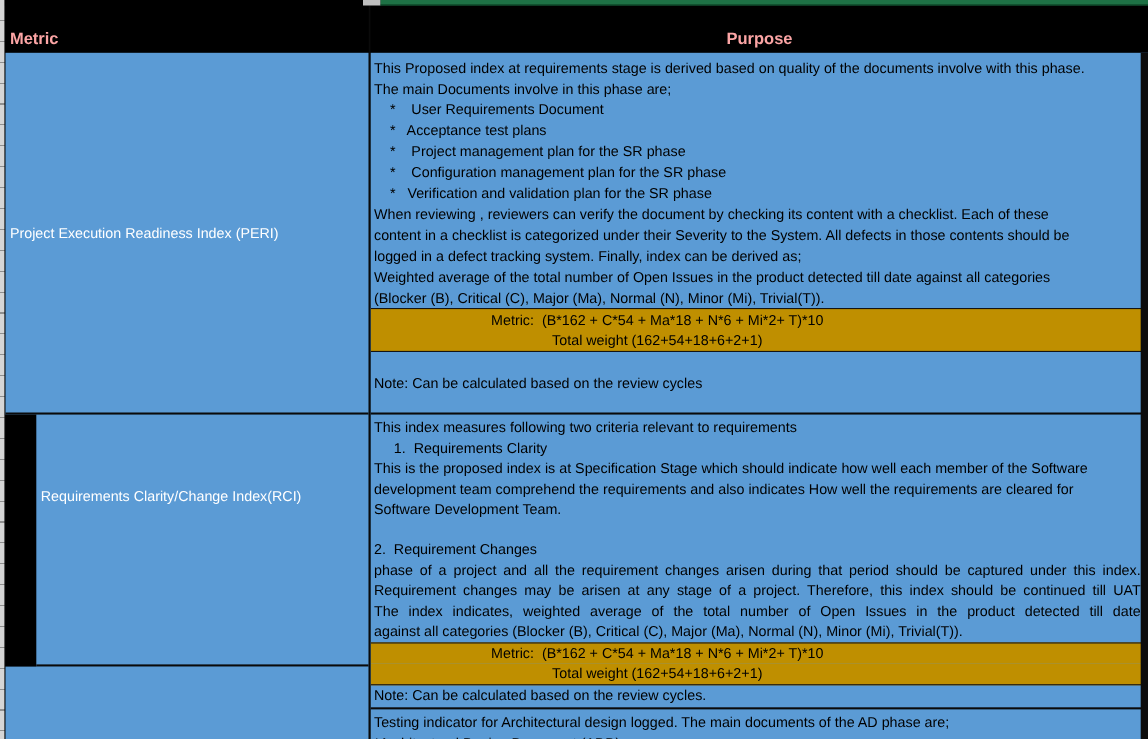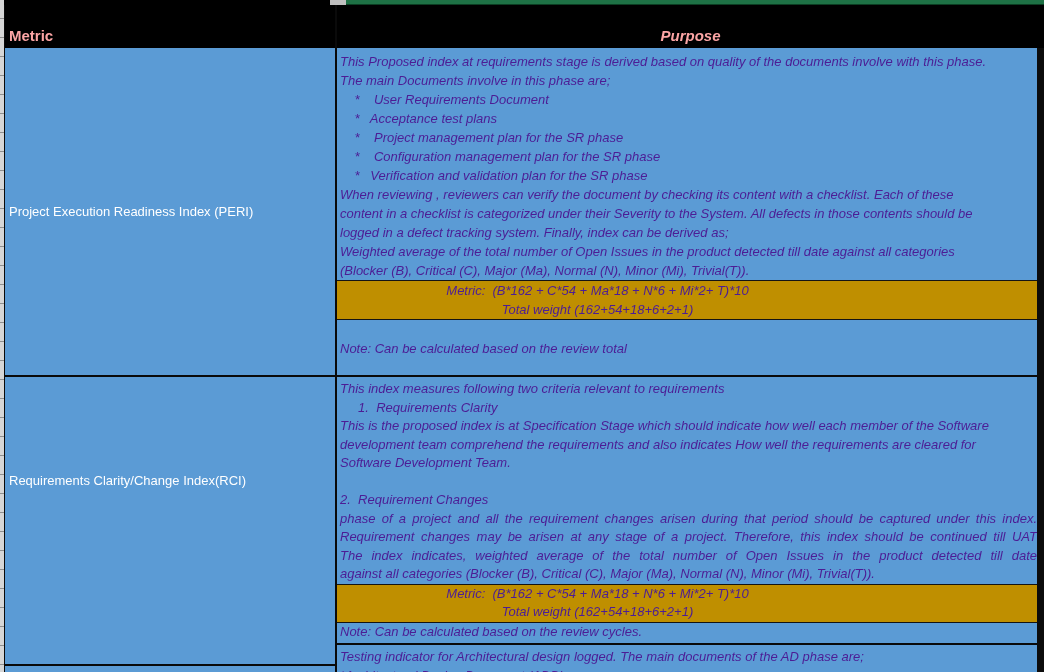--- a/index.html
+++ b/index.html
@@ -23,36 +23,36 @@
 
   
   .col-metric{
     width:333px;min-width:333px;display:flex;flex-direction:column;
     border-left:1px solid #0a0a0a;border-right:2px solid #0a0a0a;box-sizing:border-box;
   }
   .mh{height:43px;background:#000;display:flex;align-items:flex-end;padding:0 0 4px 4px;box-sizing:border-box;}
   .hdr-label{font-size:15px;font-weight:bold;color:#fca5a5;}
   .mcell{background:#5b9bd5;display:flex;align-items:center;padding-left:4px;box-sizing:border-box;overflow:hidden;}
   .mcell1{height:329px;border-bottom:2px solid #0a0a0a;}
-  .mcell2{height:289px;border-bottom:2px solid #0a0a0a;}
+  .mcell2{height:229px;border-bottom:2px solid #0a0a0a;margin-left:28px;}
   .mcell3{flex:1;}
   .cell-label{font-size:13px;line-height:17px;}
   .mcell2 .cell-label{position:relative;top:-40px;}
 
   
-  .col-purpose{flex:1;display:flex;flex-direction:column;position:relative;box-sizing:border-box;font-style:italic;}
+  .col-purpose{flex:1;display:flex;flex-direction:column;position:relative;box-sizing:border-box;}
   .ph{height:43px;background:#000;display:flex;align-items:flex-end;justify-content:center;padding-bottom:4px;box-sizing:border-box;}
   .prow{background:#5b9bd5;box-sizing:border-box;overflow:hidden;}
   .prow1{height:329px;border-bottom:2px solid #0a0a0a;padding-top:4px;}
   .prow2{height:268px;border-bottom:2px solid #0a0a0a;padding-top:3px;}
   .prow3{flex:1;padding-top:2px;}
   .right-strip{position:absolute;right:0;top:43px;bottom:0;width:7px;background:#0c0c0c;z-index:4;}
 
   
-  .ln{white-space:pre-wrap;font-size:13px;padding-left:3px;color:#4c1d95;}
+  .ln{white-space:pre-wrap;font-size:13px;padding-left:3px;color:#000000;}
   .prow1 .ln,.prow3 .ln{line-height:19px;min-height:19px;}
   .prow2 .ln{line-height:18.5px;min-height:18.5px;}
   .ln.gold{background:#bf8f00;text-align:center;padding-left:0;padding-right:186px;}
   .ln.gt{border-top:1px solid #141414;}
   .ln.gb{border-bottom:1px solid #141414;}
   .ln.just{text-align:justify;text-align-last:justify;padding-right:7px;}
 </style>
 </head>
 <body>
 
@@ -95,21 +95,21 @@
           <div class="ln">    *    Configuration management plan for the SR phase</div>
           <div class="ln">    *   Verification and validation plan for the SR phase</div>
           <div class="ln">When reviewing , reviewers can verify the document by checking its content with a checklist. Each of these</div>
           <div class="ln">content in a checklist is categorized under their Severity to the System. All defects in those contents should be</div>
           <div class="ln">logged in a defect tracking system. Finally, index can be derived as;</div>
           <div class="ln">Weighted average of the total number of Open Issues in the product detected till date against all categories</div>
           <div class="ln">(Blocker (B), Critical (C), Major (Ma), Normal (N), Minor (Mi), Trivial(T)).</div>
           <div class="ln gold gt">Metric:  (B*162 + C*54 + Ma*18 + N*6 + Mi*2+ T)*10</div>
           <div class="ln gold gb">Total weight (162+54+18+6+2+1)</div>
           <div class="ln"></div>
-          <div class="ln">Note: Can be calculated based on the review total</div>
+          <div class="ln">Note: Can be calculated based on the review cycles</div>
         </div>
       <div class="prow prow2">
           <div class="ln">This index measures following two criteria relevant to requirements</div>
           <div class="ln">     1.  Requirements Clarity</div>
           <div class="ln">This is the proposed index is at Specification Stage which should indicate how well each member of the Software</div>
           <div class="ln">development team comprehend the requirements and also indicates How well the requirements are cleared for</div>
           <div class="ln">Software Development Team.</div>
           <div class="ln"></div>
           <div class="ln">2.  Requirement Changes</div>
           <div class="ln just">phase of a project and all the requirement changes arisen during that period should be captured under this index.</div>

